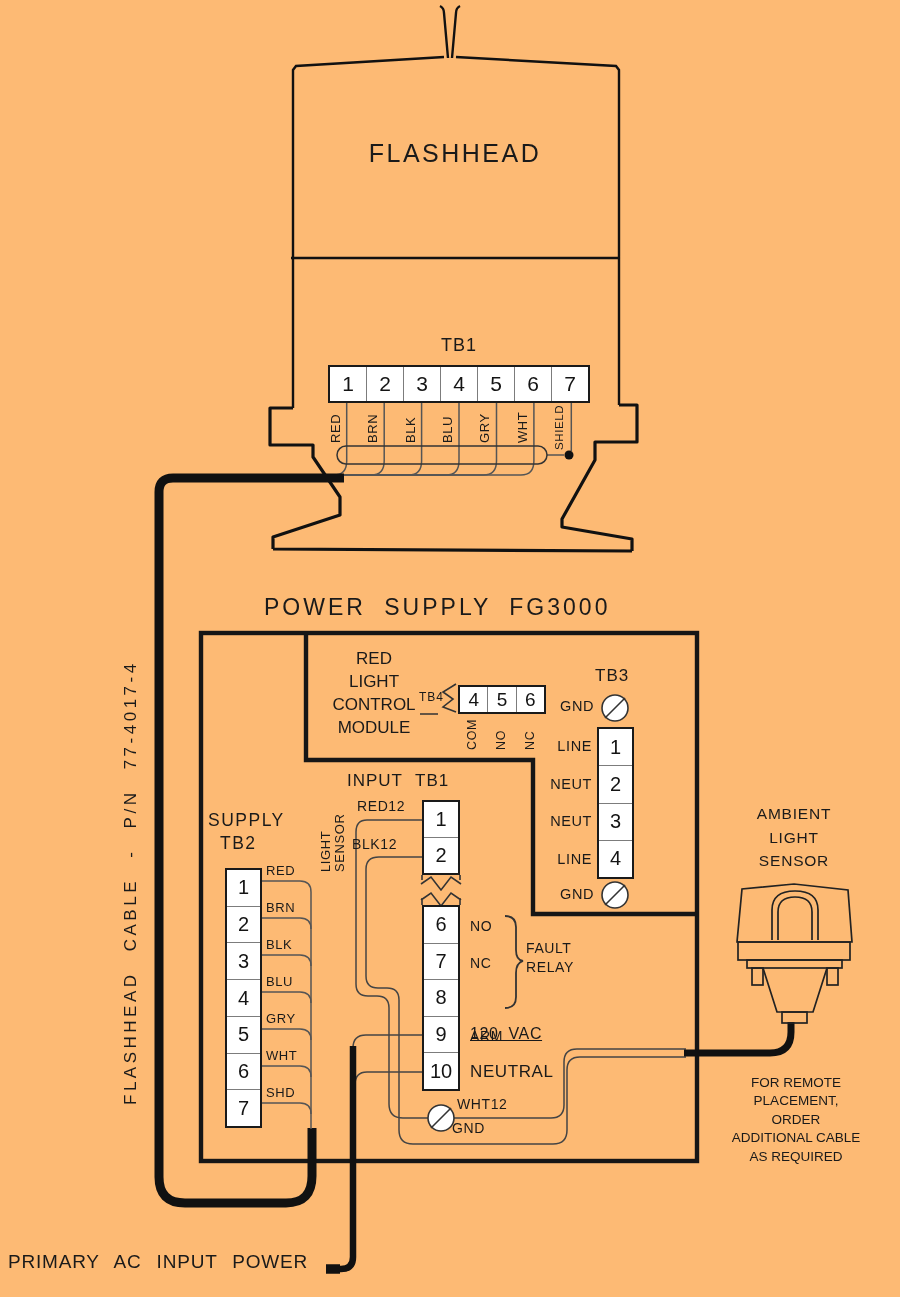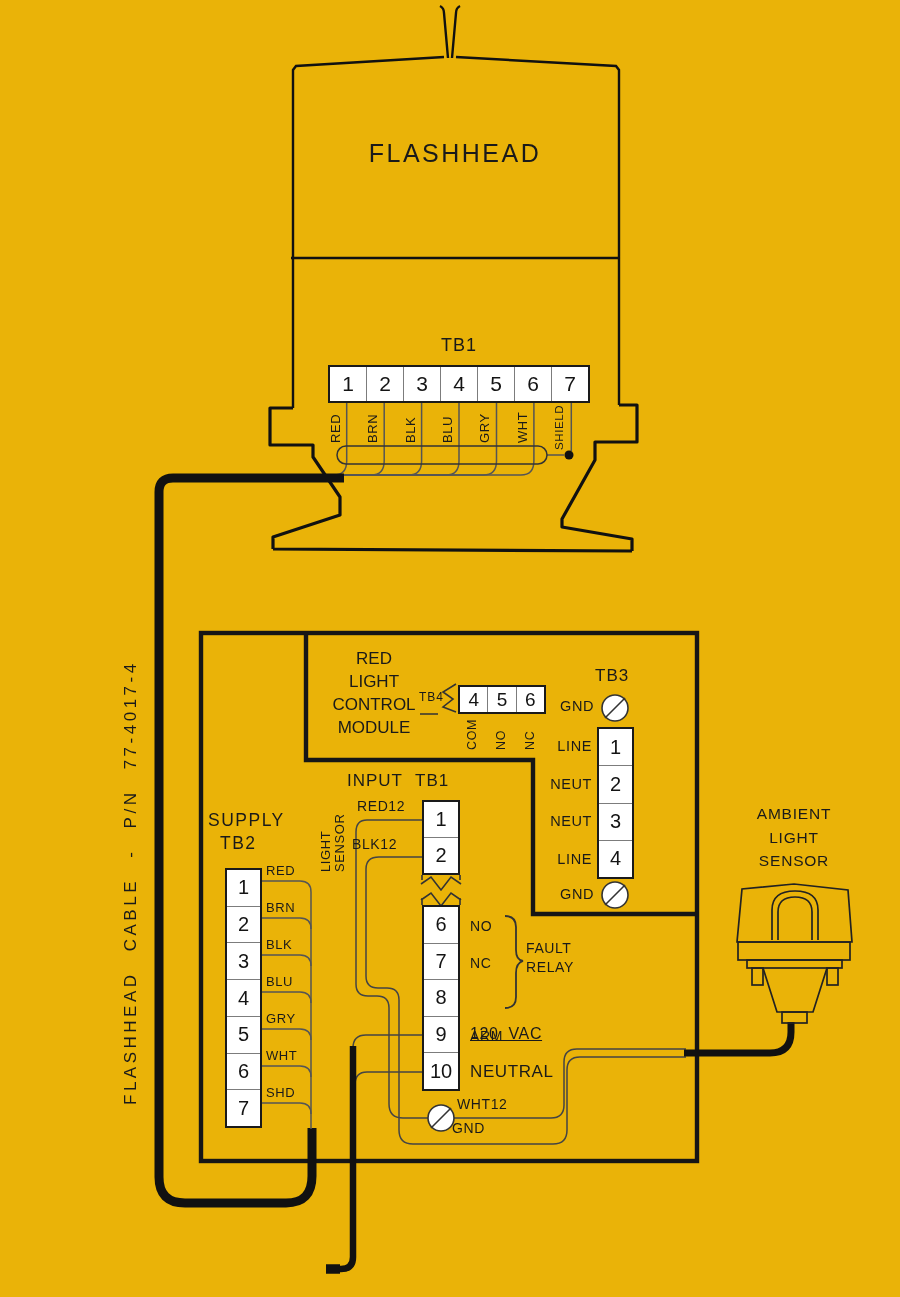--- a/index.html
+++ b/index.html
@@ -1,17 +1,17 @@
 <!DOCTYPE html>
 <html><head>
 <meta charset="utf-8">
 <style>
   html,body{margin:0;padding:0;background:#ffffff;}
   .canvas{
-    position:relative;width:900px;height:1297px;background:#eab308;overflow:hidden;
+    position:relative;width:900px;height:1297px;background:#fdba74;overflow:hidden;
     font-family:"Liberation Sans", sans-serif;color:#1a1a1a;
   }
   svg{position:absolute;left:0;top:0;}
   .lbl{position:absolute;white-space:nowrap;color:#1a1a1a;letter-spacing:0.6px;line-height:1.05;}
   .rot{transform:rotate(-90deg);transform-origin:0 100%;line-height:15px;}
   .ctrbox{position:absolute;text-align:center;}
   .tblock{
     position:absolute;box-sizing:border-box;border:2.2px solid #1a1a1a;background:#fff;
     display:flex;
   }
@@ -129,20 +129,21 @@
   <div class="lbl rot" style="left:343px;top:428px;font-size:13px;">RED</div>
   <div class="lbl rot" style="left:380px;top:428px;font-size:13px;">BRN</div>
   <div class="lbl rot" style="left:418px;top:428px;font-size:13px;">BLK</div>
   <div class="lbl rot" style="left:455px;top:428px;font-size:13px;">BLU</div>
   <div class="lbl rot" style="left:492px;top:428px;font-size:13px;">GRY</div>
   <div class="lbl rot" style="left:530px;top:428px;font-size:13px;">WHT</div>
   <div class="lbl rot" style="left:567px;top:435px;font-size:11.5px;">SHIELD</div>
 
   <div class="lbl rot" style="left:138px;top:1090px;font-size:17px;letter-spacing:3.5px;word-spacing:12px;">FLASHHEAD CABLE - P/N 77-4017-4</div>
 
+  <div class="lbl" style="left:264px;top:595px;font-size:23px;letter-spacing:3px;word-spacing:9px;">POWER SUPPLY FG3000</div>
 
   <div class="ctrbox" style="left:303px;top:647px;width:142px;font-size:17px;line-height:23px;">
     <div>RED</div>
     <div>LIGHT</div>
     <div>CONTROL</div>
     <div>MODULE</div>
   </div>
 
   <div class="lbl" style="left:419px;top:656px;font-size:12px;letter-spacing:1px;margin-top:35px;">TB4</div>
   <div class="tblock h" style="left:458px;top:685px;width:88px;height:29px;">
@@ -220,15 +221,23 @@
 
   <div class="lbl rot" style="left:333px;top:857px;font-size:13px;">LIGHT</div>
   <div class="lbl rot" style="left:347px;top:857px;font-size:13px;">SENSOR</div>
 
   <div class="ctrbox" style="left:728px;top:802px;width:132px;font-size:15.5px;line-height:23.5px;letter-spacing:0.8px;">
     <div>AMBIENT</div>
     <div>LIGHT</div>
     <div>SENSOR</div>
   </div>
 
-
+  <div class="ctrbox" style="left:698px;top:1074px;width:196px;font-size:13.5px;line-height:18.4px;">
+    <div>FOR REMOTE</div>
+    <div>PLACEMENT,</div>
+    <div>ORDER</div>
+    <div>ADDITIONAL CABLE</div>
+    <div>AS REQUIRED</div>
+  </div>
+
+  <div class="lbl" style="left:8px;top:1252px;font-size:19px;letter-spacing:0.8px;word-spacing:9px;">PRIMARY AC INPUT POWER</div>
 
 </div>
 
 </body></html>

